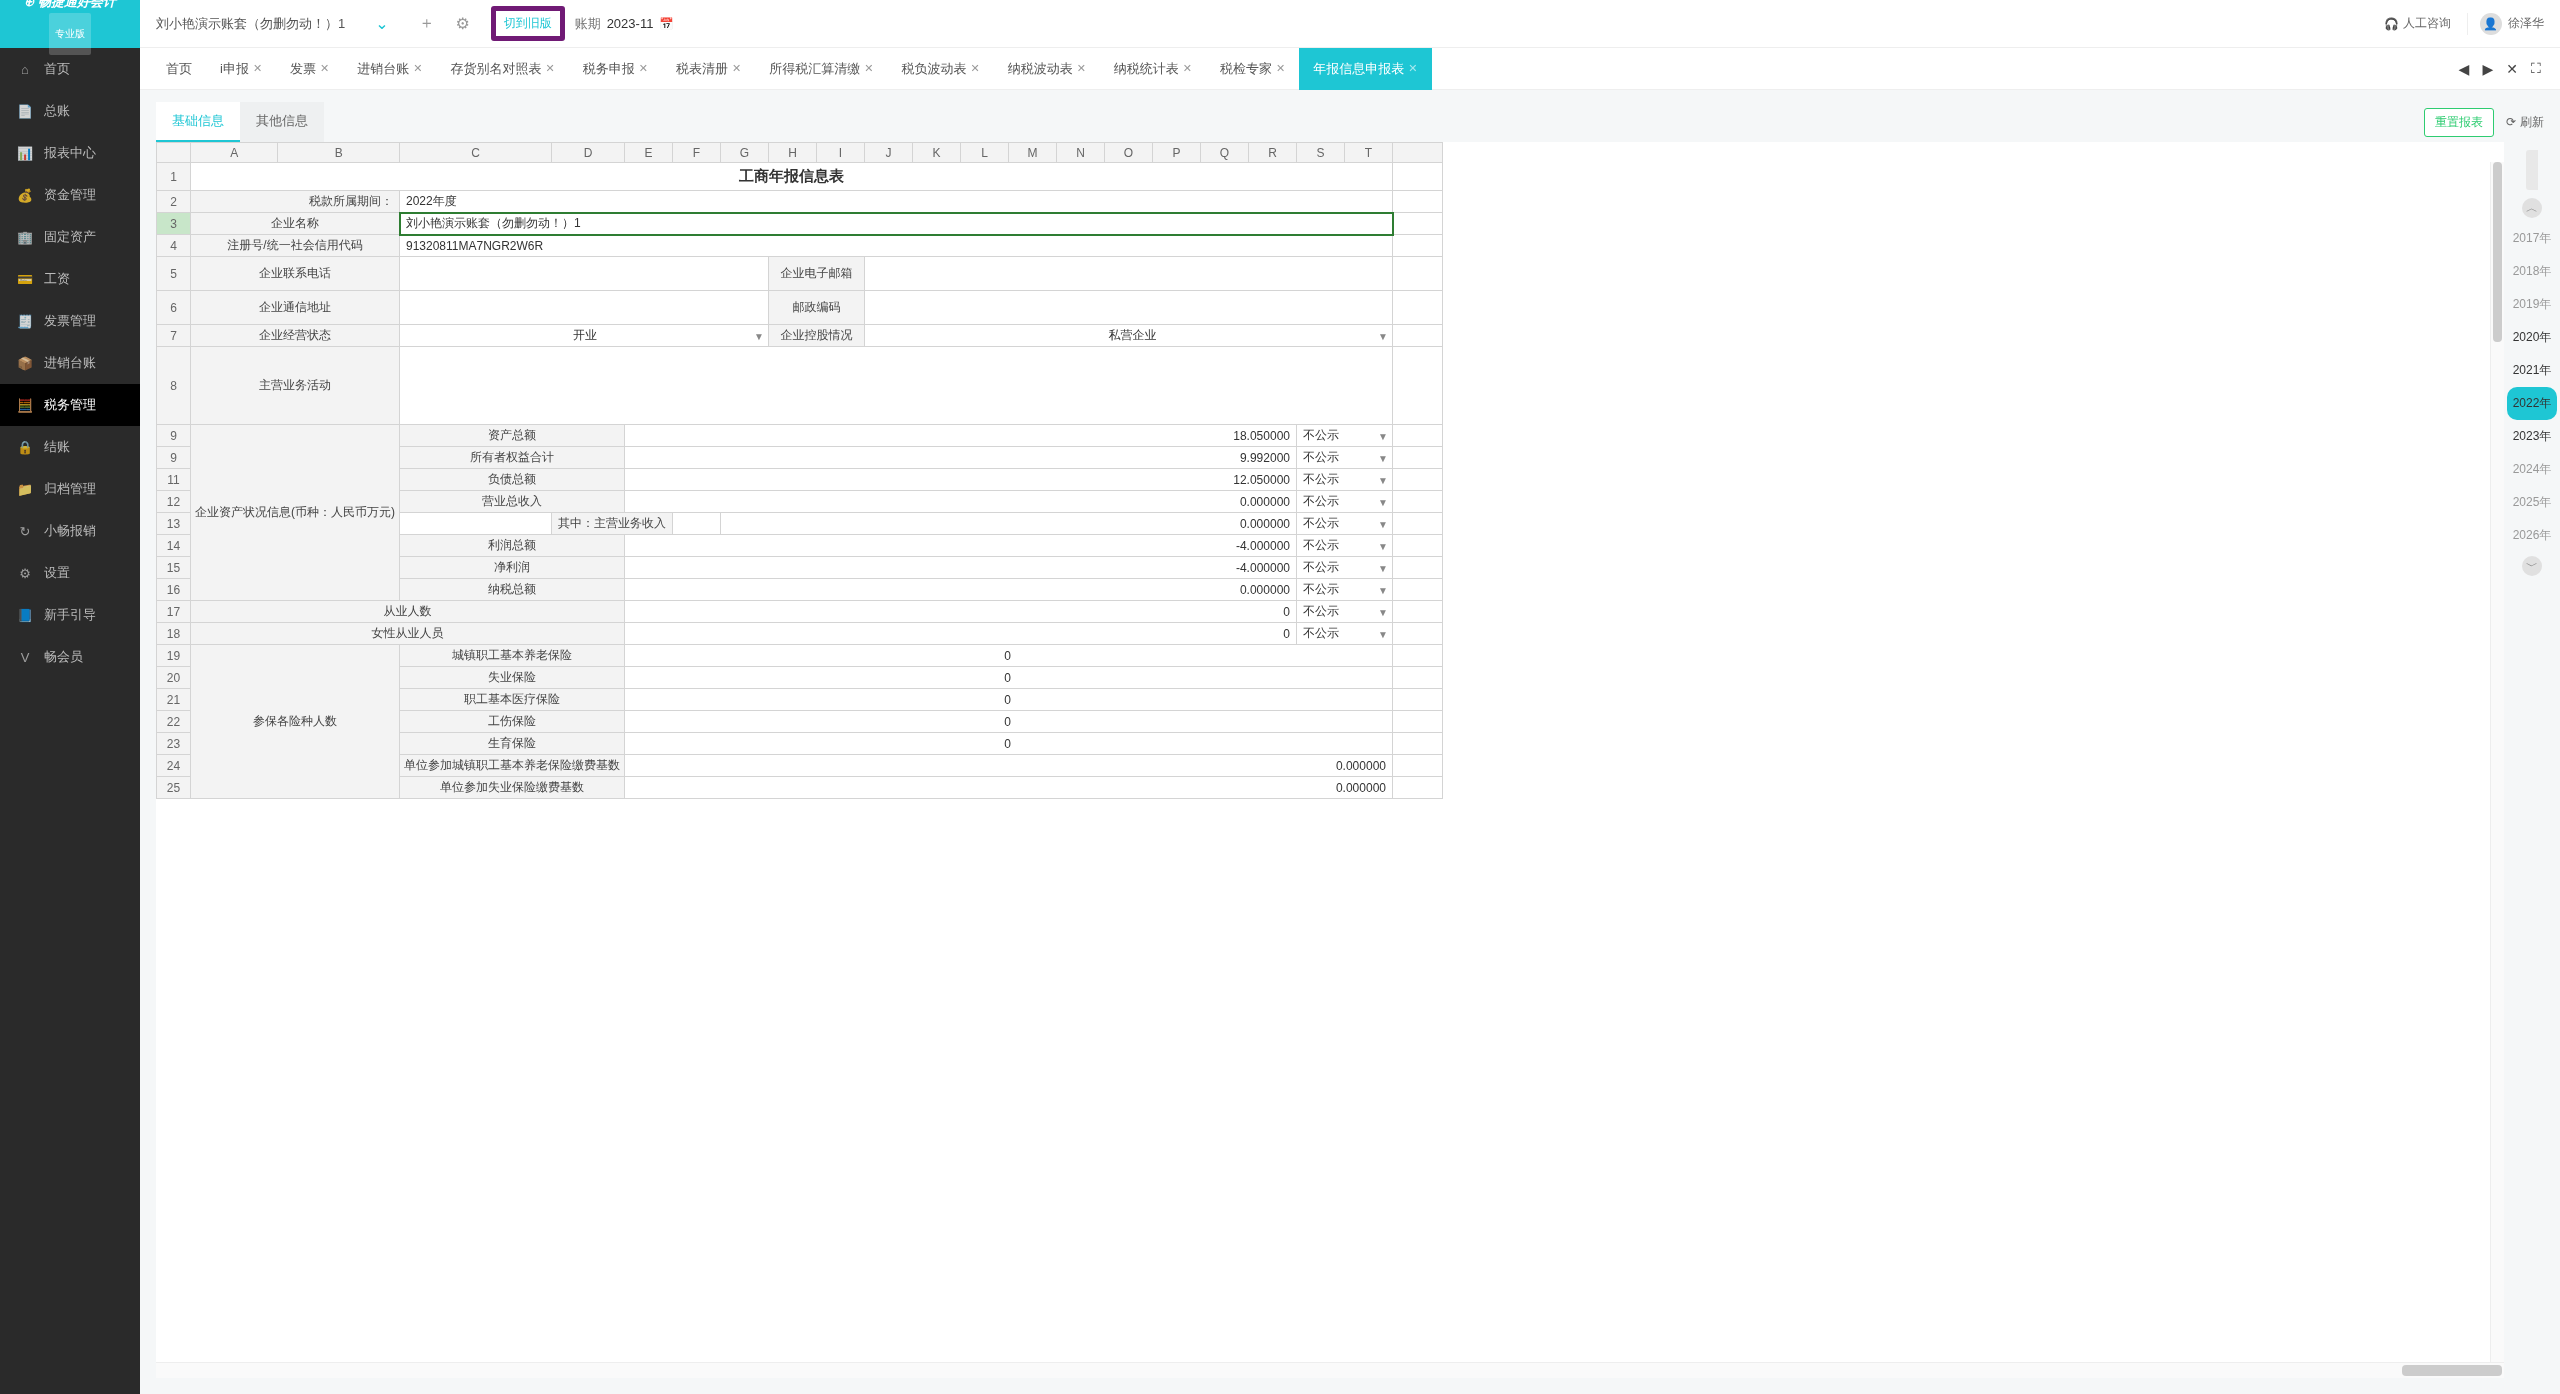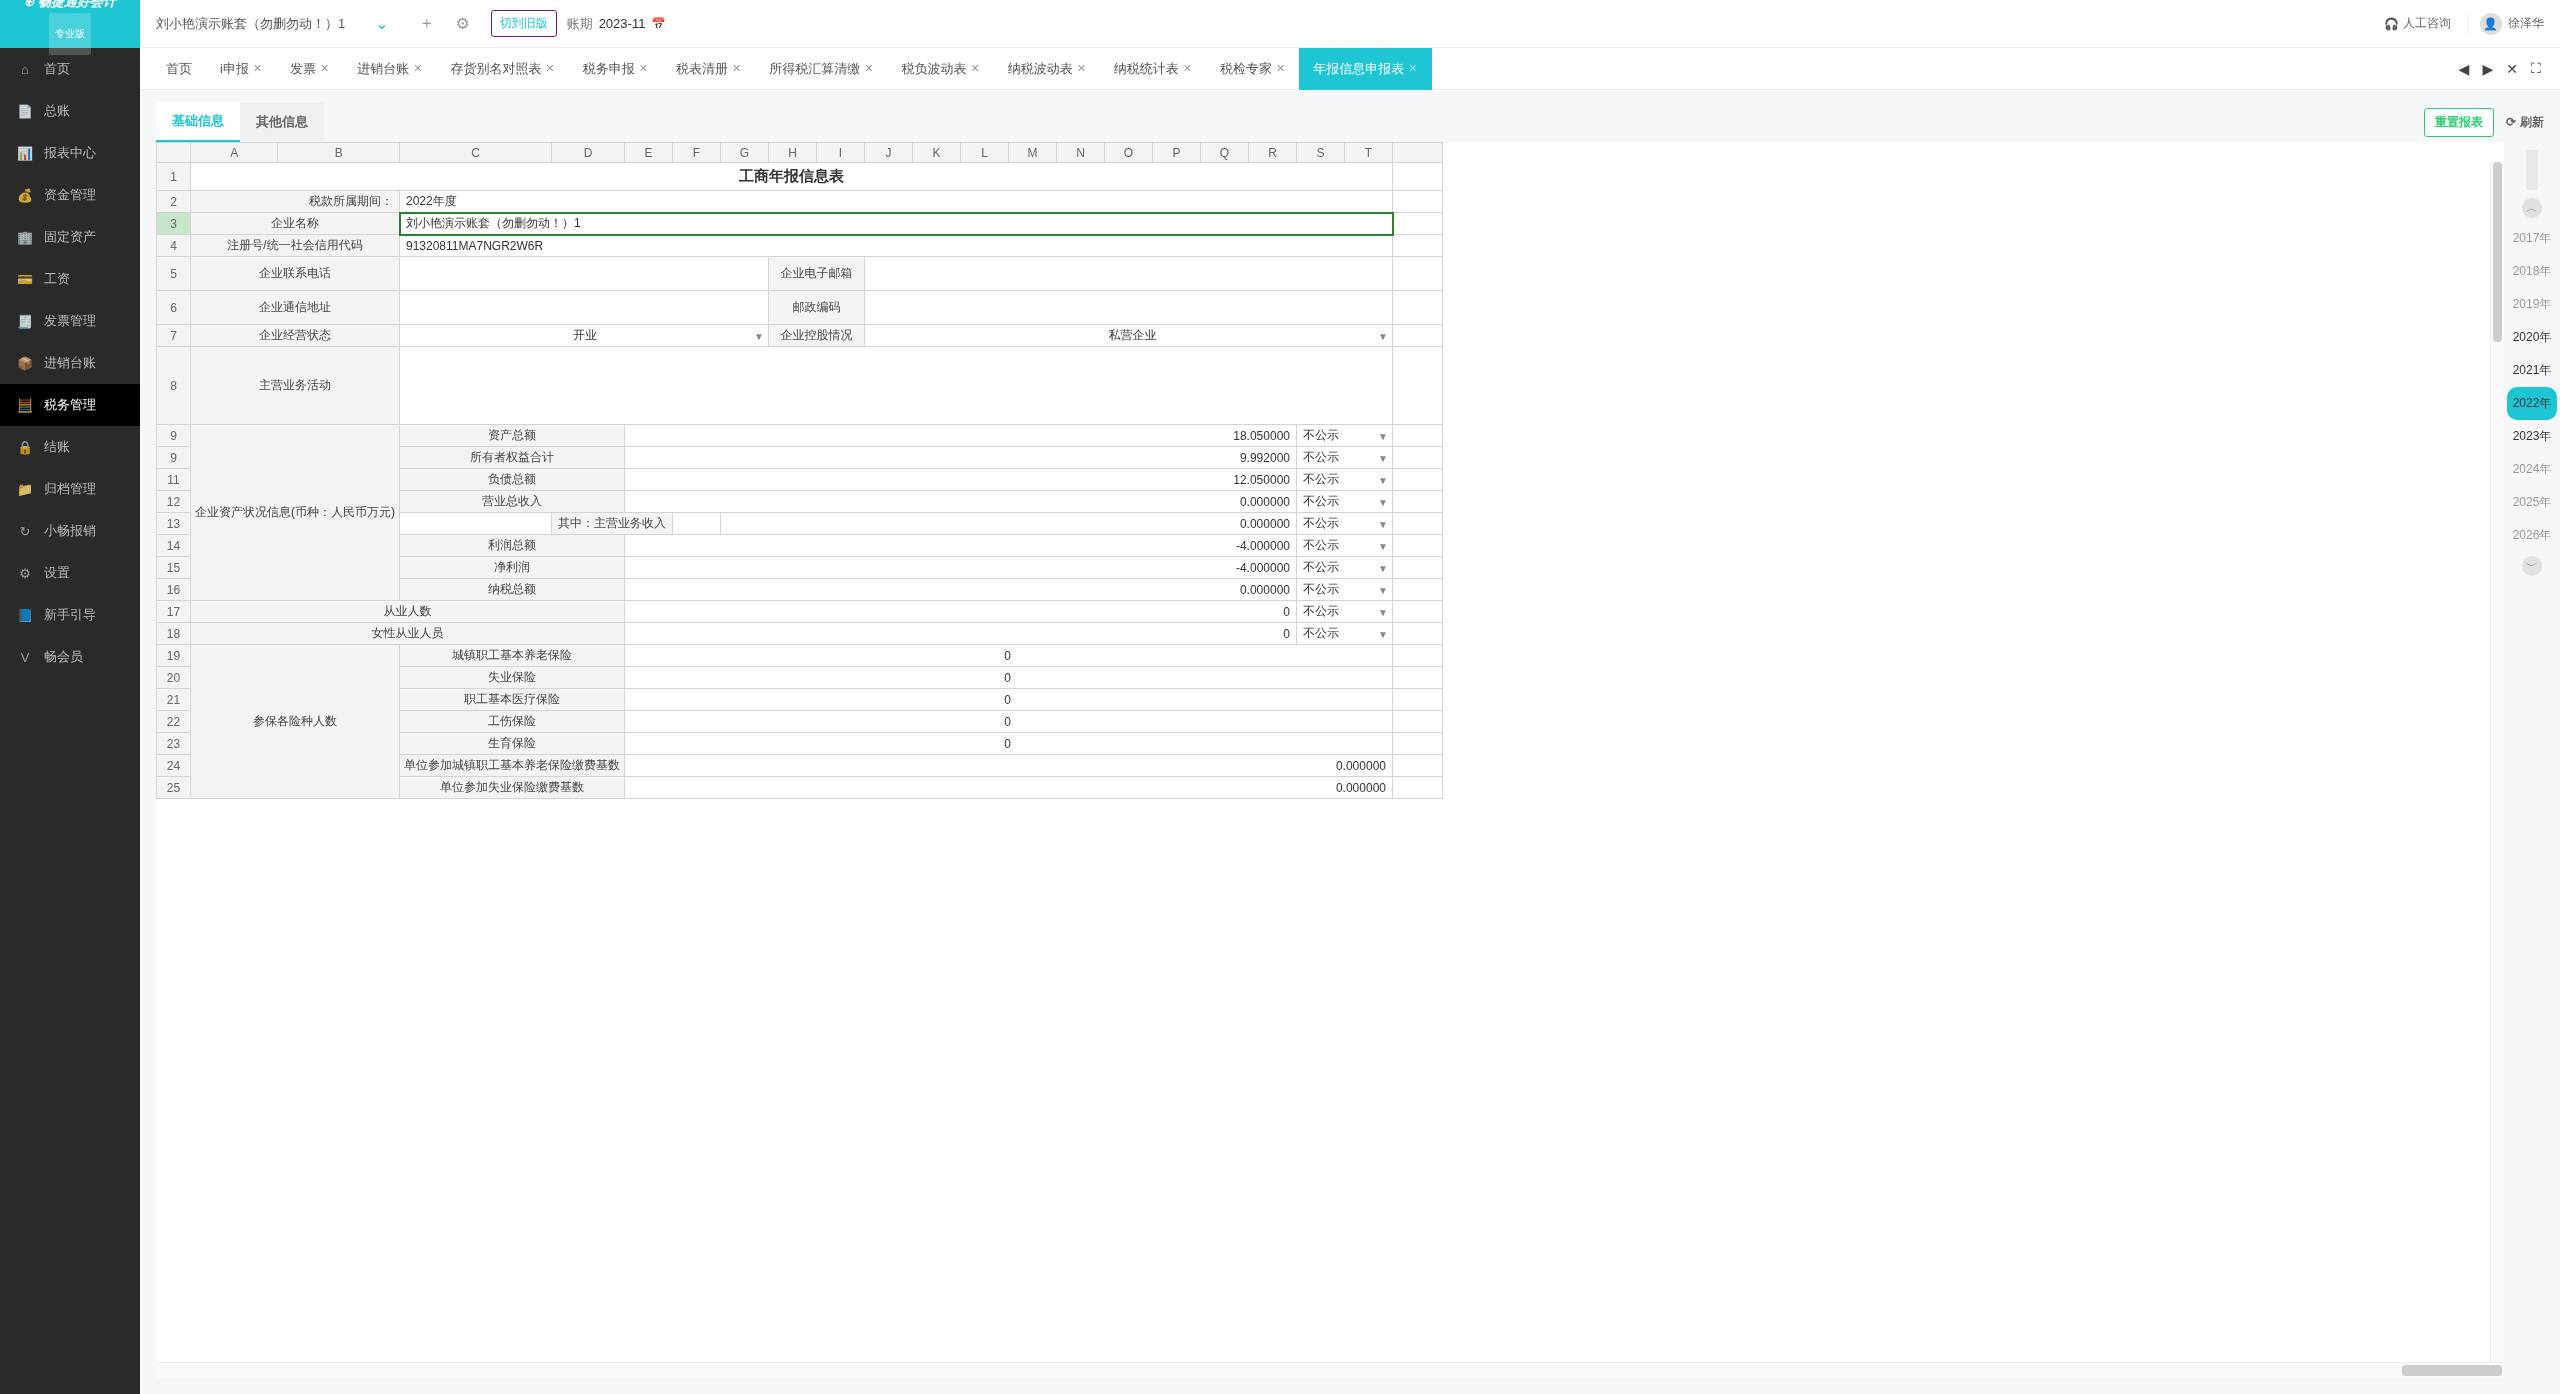--- a/index.html
+++ b/index.html
@@ -17,39 +17,39 @@
 .nav-icon { width: 18px; height: 18px; margin-right: 10px; display: inline-flex; align-items: center; justify-content: center; opacity: 0.8; }
 
 
 .main { flex: 1; display: flex; flex-direction: column; min-width: 0; }
 
 
 .topbar { height: 48px; display: flex; align-items: center; padding: 0 16px; border-bottom: 1px solid #eee; }
 .account-select { display: flex; align-items: center; color: #555; font-size: 13px; cursor: pointer; margin-right: 20px; }
 .account-select .chev { color: #1ec6d4; margin-left: 30px; font-size: 16px; }
 .topbar-icon { width: 28px; height: 28px; display: inline-flex; align-items: center; justify-content: center; color: #999; cursor: pointer; margin: 0 4px; font-size: 16px; }
-.old-btn { border: 1px solid #701a75; color: #1ec6d4; padding: 4px 8px; border-radius: 3px; font-size: 12px; cursor: pointer; margin: 0 10px; }
+.old-btn { border: 5px solid #701a75; color: #1ec6d4; padding: 4px 8px; border-radius: 3px; font-size: 12px; cursor: pointer; margin: 0 10px; }
 .period-label { color: #777; margin-right: 6px; font-size: 13px; }
 .period-value { color: #333; font-size: 13px; }
 .cal-icon { color: #1ec6d4; margin-left: 6px; cursor: pointer; }
 .topbar-right { margin-left: auto; display: flex; align-items: center; }
 .consult { display: flex; align-items: center; color: #666; font-size: 12px; margin-right: 16px; cursor: pointer; }
 .user { display: flex; align-items: center; color: #666; font-size: 12px; cursor: pointer; padding-left: 12px; border-left: 1px solid #eee; }
 .avatar { width: 22px; height: 22px; border-radius: 50%; background: #ddd; margin-right: 6px; display: inline-flex; align-items: center; justify-content: center; color: #fff; font-size: 12px; }
 
 
 .tabs { height: 42px; display: flex; align-items: center; padding: 0 12px; border-bottom: 1px solid #eee; background: #fff; flex-shrink: 0; }
 .tab { display: flex; align-items: center; padding: 0 14px; height: 42px; font-size: 13px; color: #555; cursor: pointer; white-space: nowrap; }
 .tab.active { background: #1ec6d4; color: #fff; }
 .tab-close { margin-left: 4px; font-size: 11px; opacity: 0.6; }
 .tab-ctrl { display: flex; align-items: center; margin-left: auto; }
 .tab-arrow { width: 24px; text-align: center; cursor: pointer; color: #444; font-size: 14px; }
 
 
-.content-top { display: flex; align-items: center; padding: 12px 16px 0; background: #f5f7f8; flex-shrink: 0; font-weight: bold; }
+.content-top { display: flex; padding: 12px 16px 0; background: #f5f7f8; flex-shrink: 0; }
 .subtab { padding: 10px 16px; font-size: 13px; color: #666; cursor: pointer; background: #eef0f1; }
 .subtab.active { color: #1ec6d4; border-bottom: 2px solid #1ec6d4; background: #fff; }
 .toolbar-right { margin-left: auto; display: flex; align-items: center; gap: 12px; }
 .reset-btn { border: 1px solid #2ecc71; color: #2ecc71; padding: 5px 10px; border-radius: 3px; font-size: 12px; cursor: pointer; background: #fff; }
 .refresh-btn { color: #666; font-size: 12px; cursor: pointer; display: flex; align-items: center; gap: 4px; }
 
 
 .sheet-wrap { flex: 1; display: flex; background: #f5f7f8; min-height: 0; padding: 0 0 16px 16px; }
 .sheet-container { flex: 1; background: #fff; display: flex; flex-direction: column; min-width: 0; position: relative; }
 .sheet-scroll { flex: 1; overflow: auto; }

